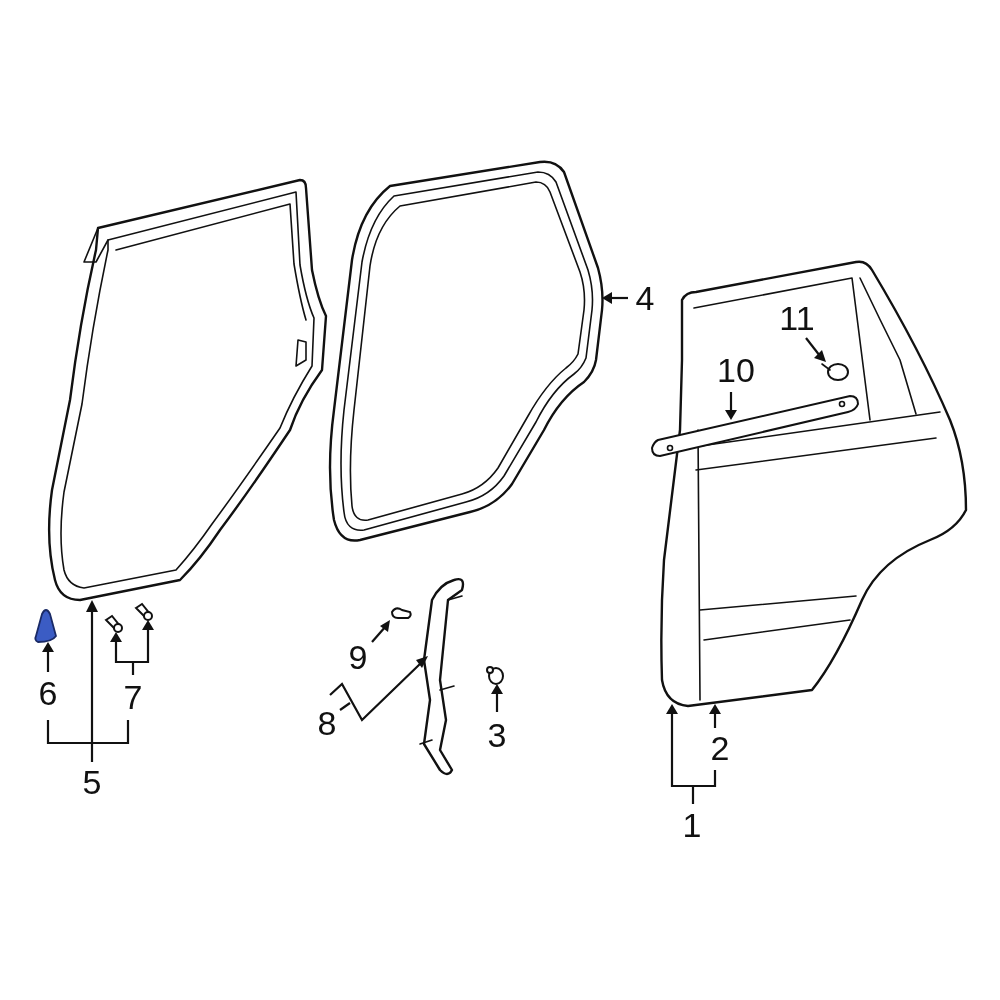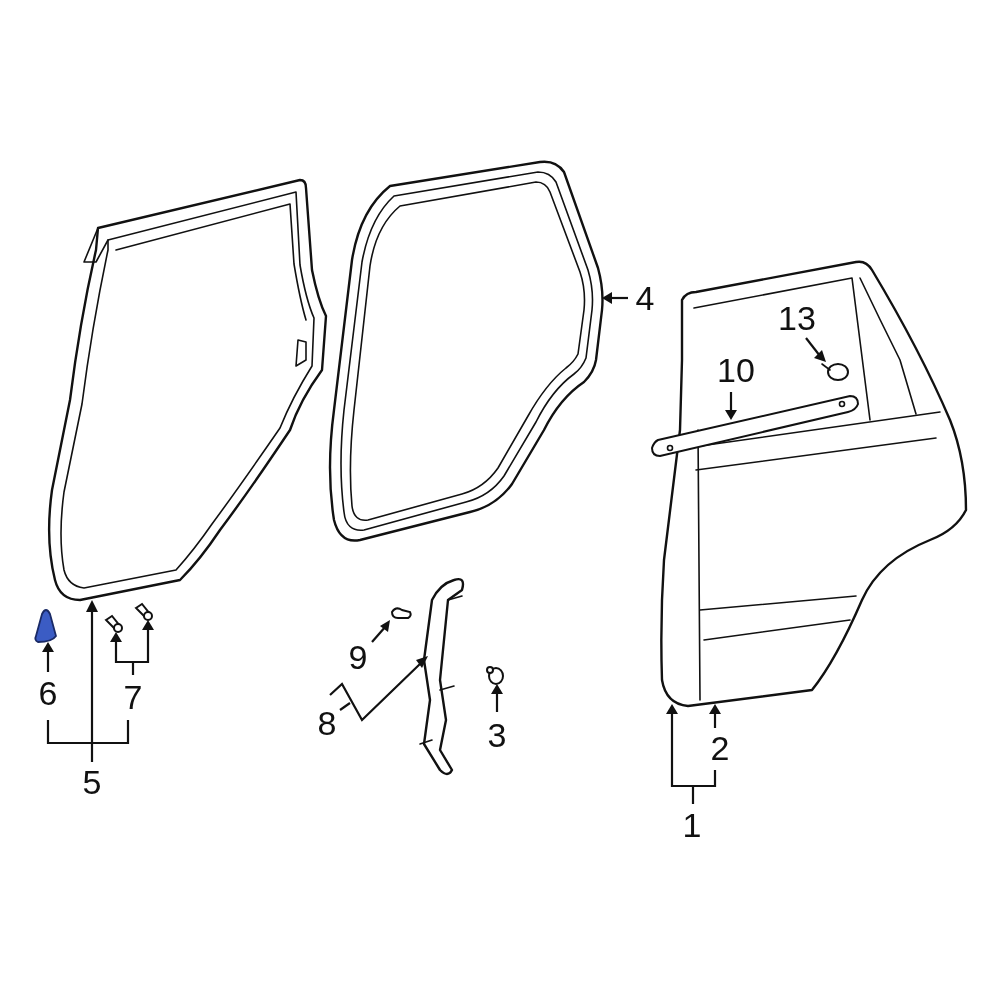--- a/index.html
+++ b/index.html
@@ -123,13 +123,13 @@
 <div class="callout" style="left:692px; top:825px;">1</div>
 <div class="callout" style="left:720px; top:748px;">2</div>
 <div class="callout" style="left:497px; top:735px;">3</div>
 <div class="callout" style="left:645px; top:298px;">4</div>
 <div class="callout" style="left:92px; top:782px;">5</div>
 <div class="callout" style="left:48px; top:693px;">6</div>
 <div class="callout" style="left:133px; top:697px;">7</div>
 <div class="callout" style="left:327px; top:723px;">8</div>
 <div class="callout" style="left:358px; top:657px;">9</div>
 <div class="callout" style="left:736px; top:370px;text-align:right;">10</div>
-<div class="callout" style="left:797px; top:318px;">13</div>
+<div class="callout" style="left:797px; top:318px;">11</div>
 
 </body></html>

